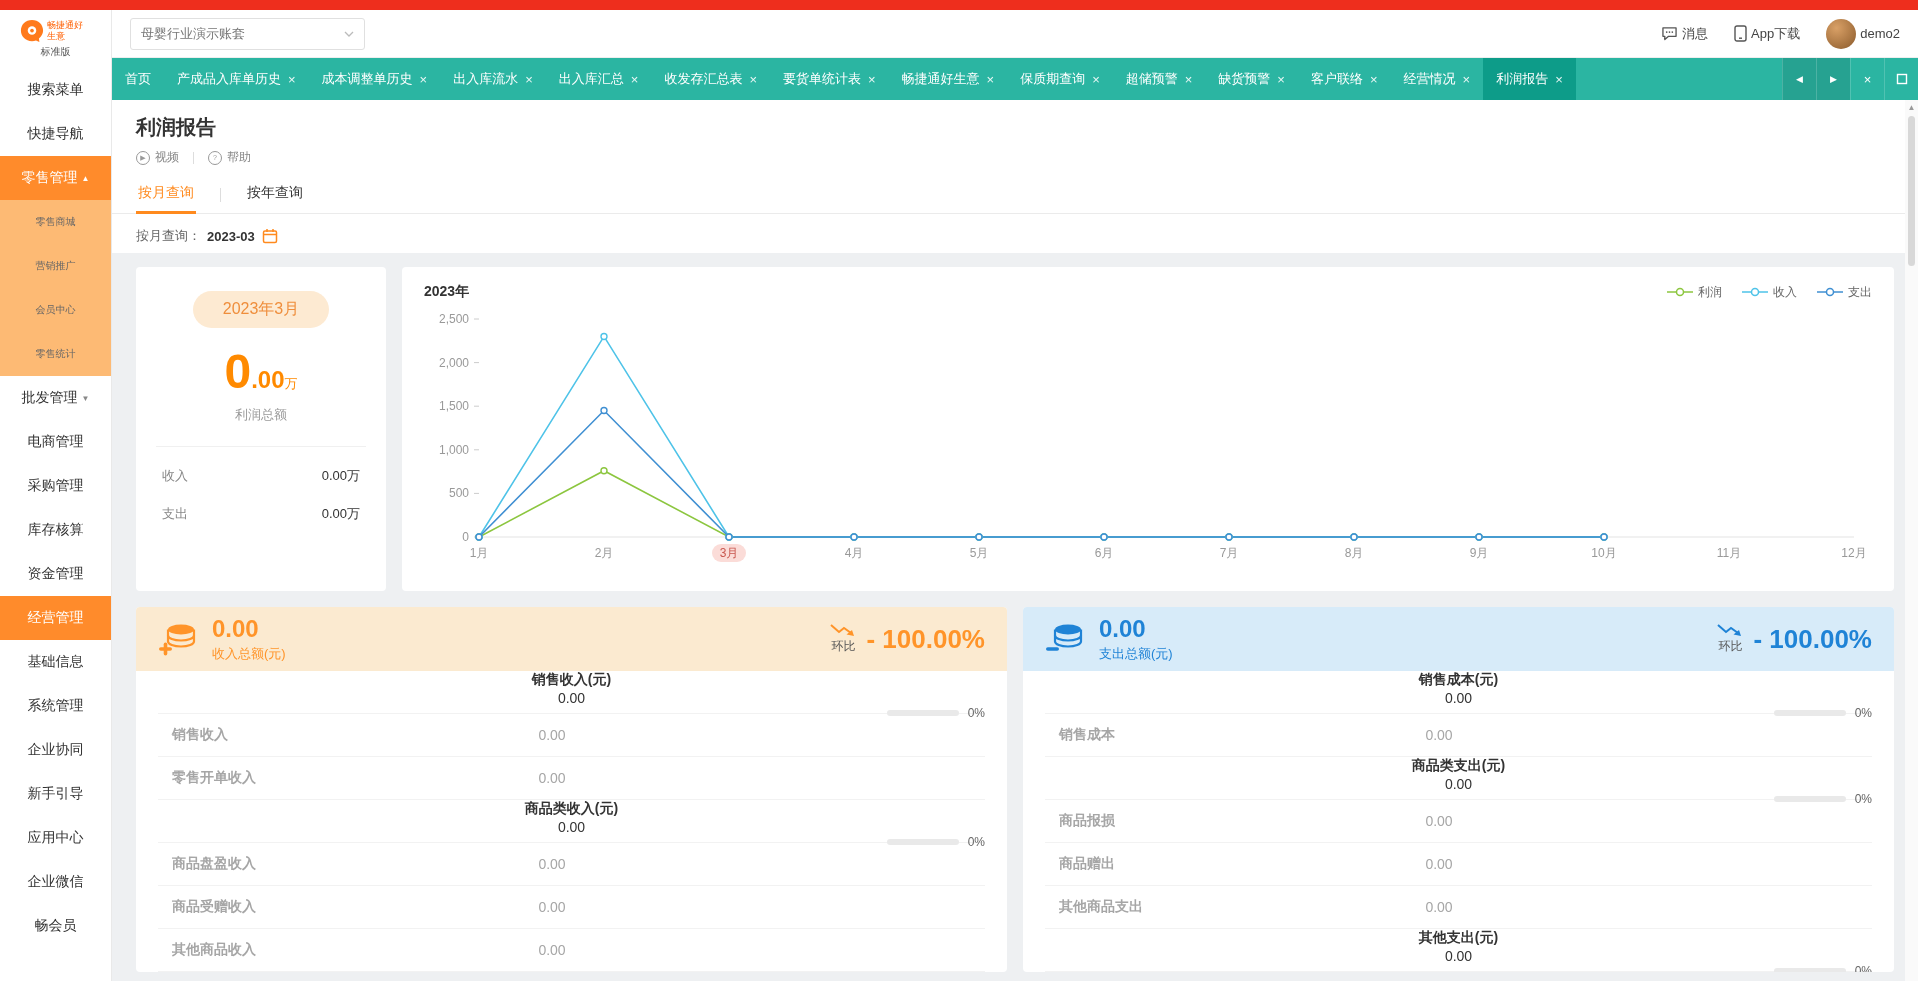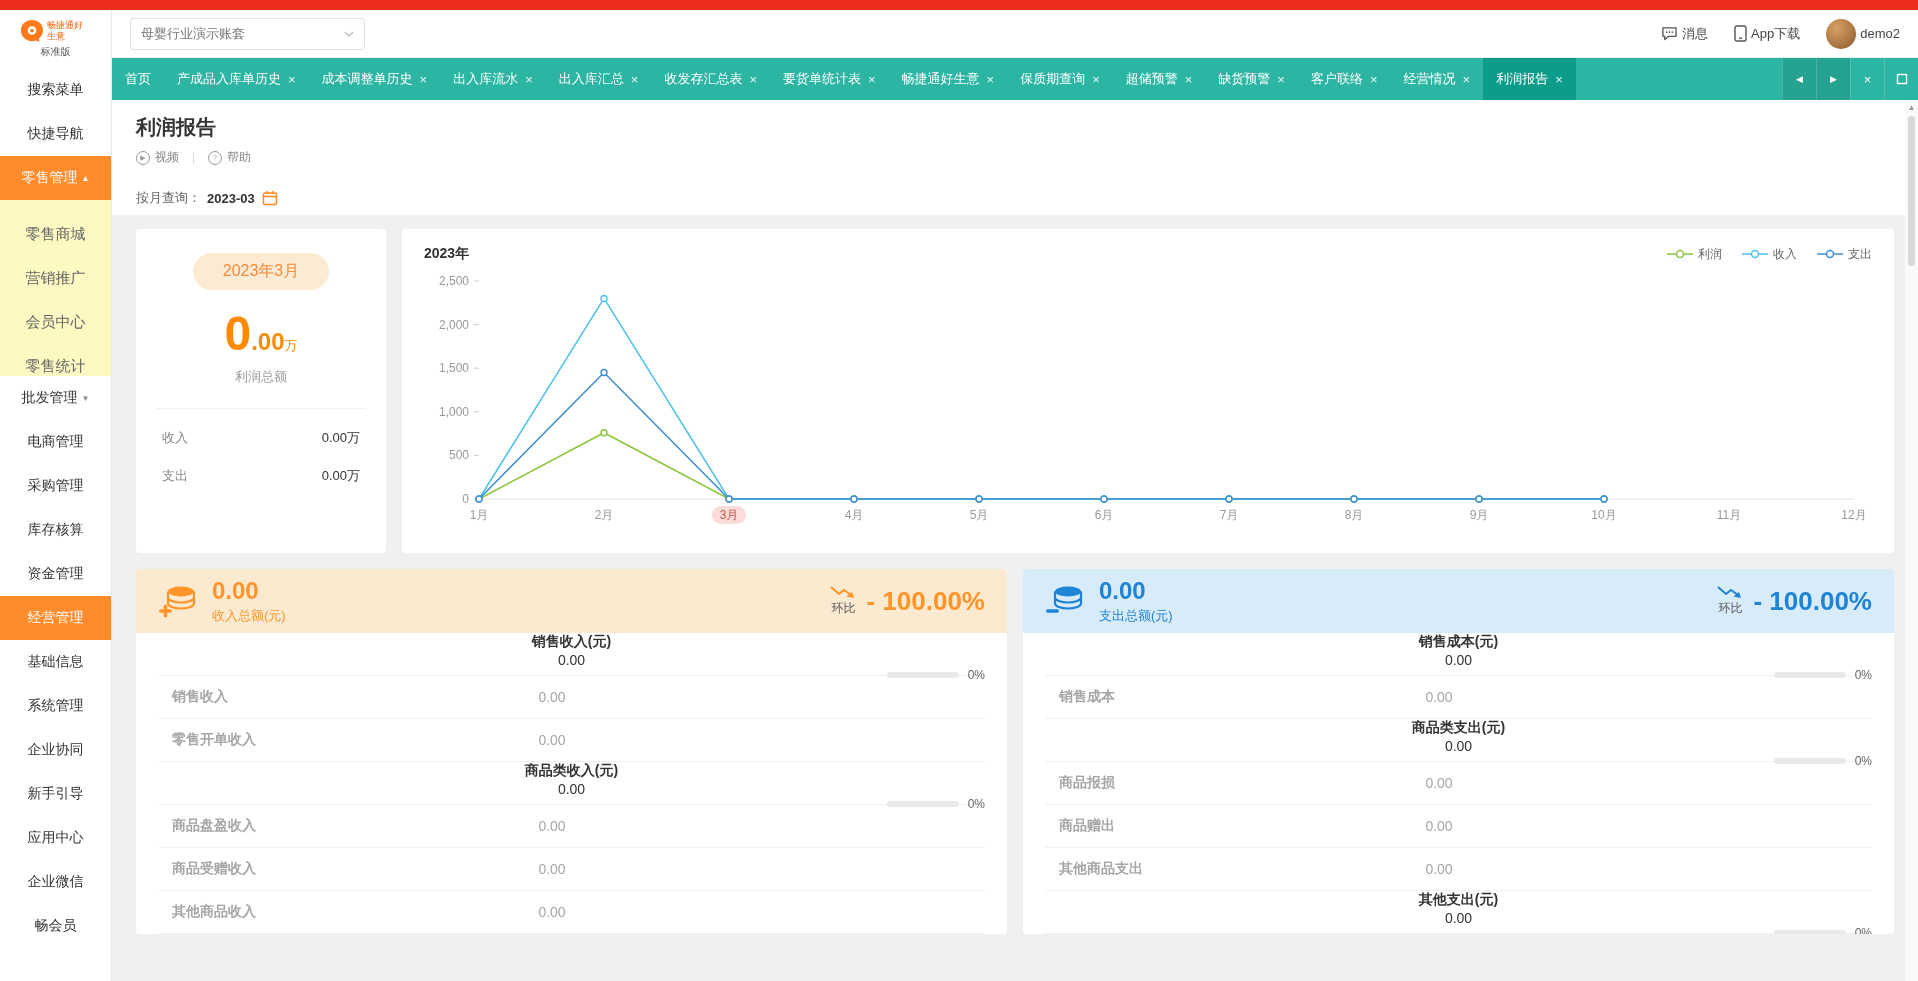--- a/index.html
+++ b/index.html
@@ -9,21 +9,21 @@
   .shell { display: flex; height: 971px; }
 
   
   .sidebar { width: 112px; flex-shrink: 0; background: #fff; border-right: 1px solid #e9e9e9; overflow: hidden; }
   .logo-block { height: 58px; display: flex; flex-direction: column; align-items: center; justify-content: center; gap: 2px; cursor: pointer; }
   .logo-row { display: flex; align-items: center; gap: 3px; }
   .brand-text { font-size: 9px; color: #ff5f00; width: 44px; line-height: 1.2; }
   .edition { font-size: 10px; color: #555; }
   .sb-item { height: 44px; display: flex; align-items: center; justify-content: center; gap: 4px;
     font-size: 14px; color: #333; cursor: pointer; }
-  .sb-item.sub { background: #fef9c3; color: #666; font-size: 15px; align-items: flex-end; }
+  .sb-item.sub { background: #fdba74; color: #666; font-size: 10px; }
   .sb-item.expanded, .sb-item.active { background: #ff8b2b; color: #fff; }
   .sb-arrow { font-size: 8px; }
   .sb-item.collapsed .sb-arrow { color: #888; }
 
   
   .main { flex: 1; display: flex; flex-direction: column; min-width: 0; position: relative; }
 
   .header { height: 48px; background: #fff; border-bottom: 1px solid #eee; display: flex; align-items: center; padding: 0 18px; flex-shrink: 0; }
   .account-select { width: 235px; height: 32px; border: 1px solid #e0e0e0; border-radius: 3px; padding: 0 10px;
     display: flex; align-items: center; justify-content: space-between; color: #777; font-size: 13px; cursor: pointer; }
@@ -310,20 +310,25 @@
               <span class="tool">
                 <span class="icon-circle">▶</span>
                 <span>视频</span>
               </span>
               <span class="vdiv"></span>
               <span class="tool">
                 <span class="icon-circle">?</span>
                 <span>帮助</span>
               </span>
             </div>
+          </div>
+          <div class="query-tabs">
+            <span class="qtab active">按月查询</span>
+            <span class="qdiv"></span>
+            <span class="qtab">按年查询</span>
           </div>
           <div class="filter-row">
             <span class="f-label">按月查询：</span>
             <span class="f-value">
               <span>2023-03</span>
               <svg width="16" height="16" viewBox="0 0 16 16">
                 <rect x="1.5" y="3" width="13" height="11.5" rx="1.5" fill="none" stroke="#ff8a1e" stroke-width="1.5"></rect>
                 <line x1="1.5" y1="6.5" x2="14.5" y2="6.5" stroke="#ff8a1e" stroke-width="1.5"></line>
                 <line x1="5" y1="1" x2="5" y2="4" stroke="#ff8a1e" stroke-width="1.5"></line>
                 <line x1="11" y1="1" x2="11" y2="4" stroke="#ff8a1e" stroke-width="1.5"></line>

